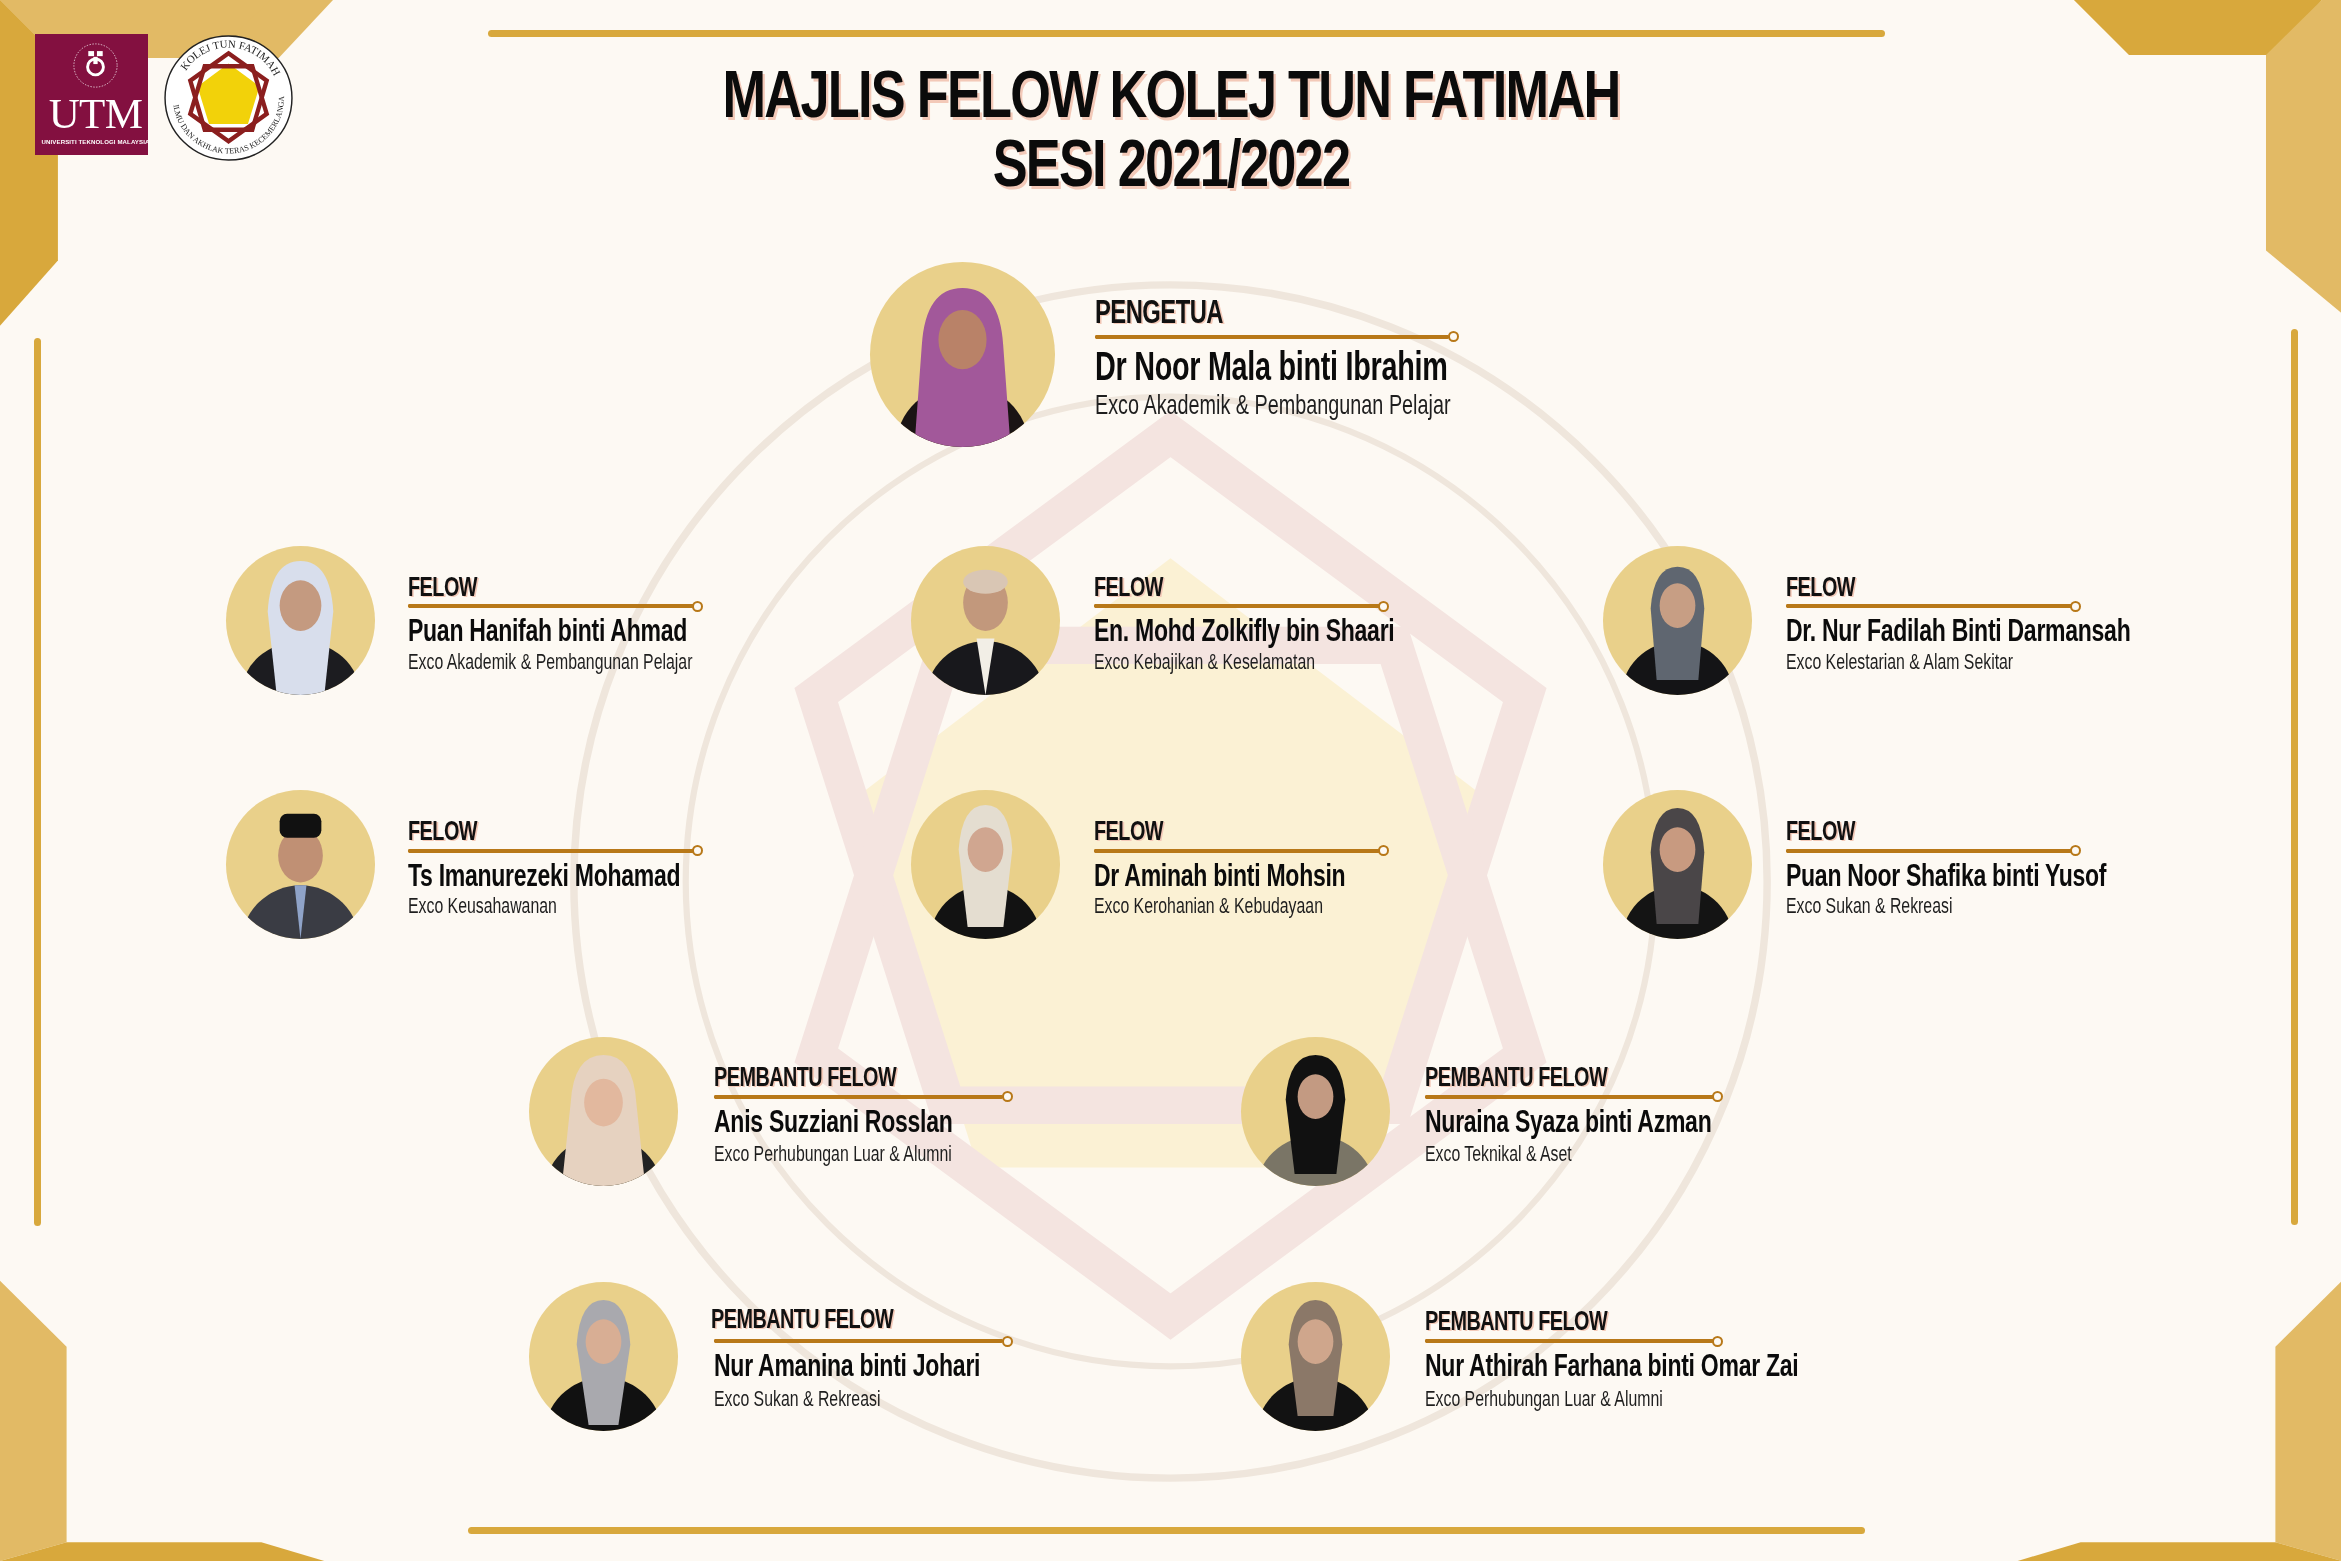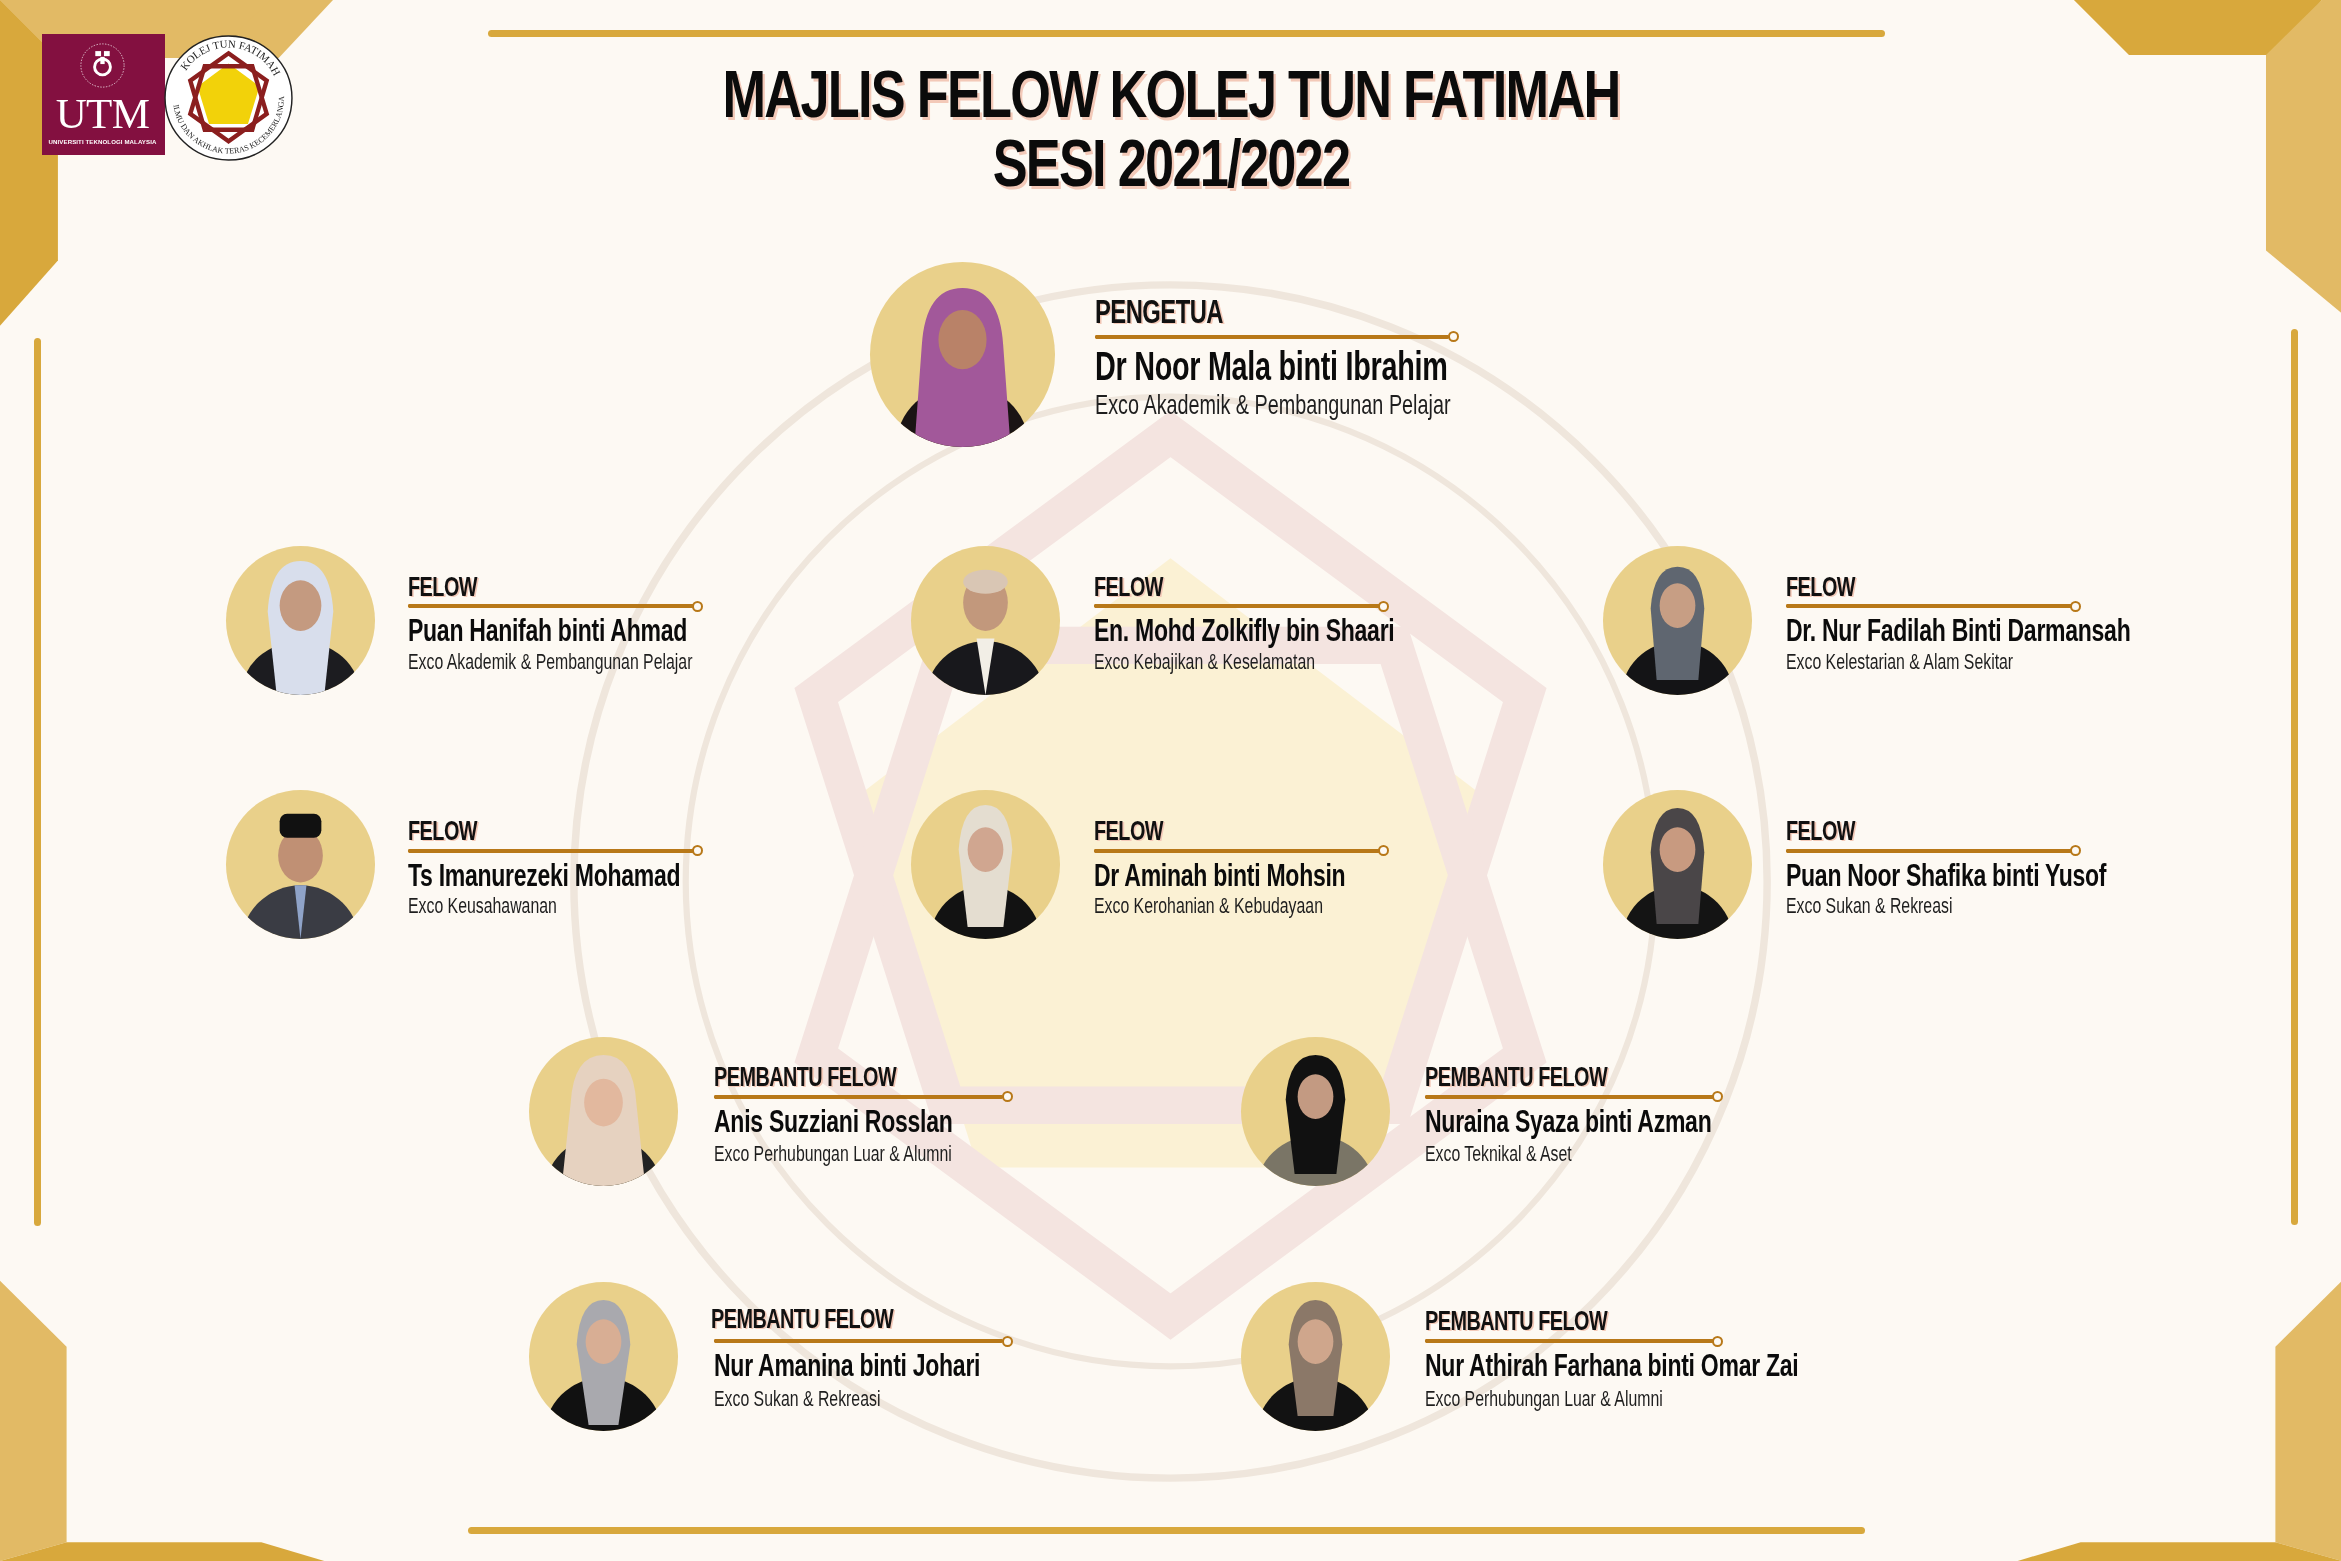--- a/index.html
+++ b/index.html
@@ -23,21 +23,21 @@
   .title {
     position:absolute; left:0; width:2342px; top:59px; text-align:center;
     font-family:"Liberation Sans", sans-serif; font-weight:bold; color:#0b0b0b;
     font-size:67px; line-height:69px; letter-spacing:-2.2px;
     transform:scaleX(0.78); transform-origin:center top;
     text-shadow:2.9px 2.9px 0 #F3C9B8;
   }
 
   
   .utm-logo {
-    position:absolute; left:42px; top:34px; width:123px; height:121px;
+    position:absolute; left:35px; top:34px; width:113px; height:121px;
     background:#831040; color:#fff; text-align:center;
   }
   .utm-emblem { position:absolute; left:36px; top:7.2px; width:49px; height:49px; }
   .utm-text {
     position:absolute; left:0; width:121px; top:58px;
     font-family:"Liberation Serif", serif; font-size:43px; line-height:43px; letter-spacing:-0.7px;
   }
   .utm-sub {
     position:absolute; left:0; width:121px; top:104px;
     font-size:6.1px; font-weight:bold; letter-spacing:0.1px;

